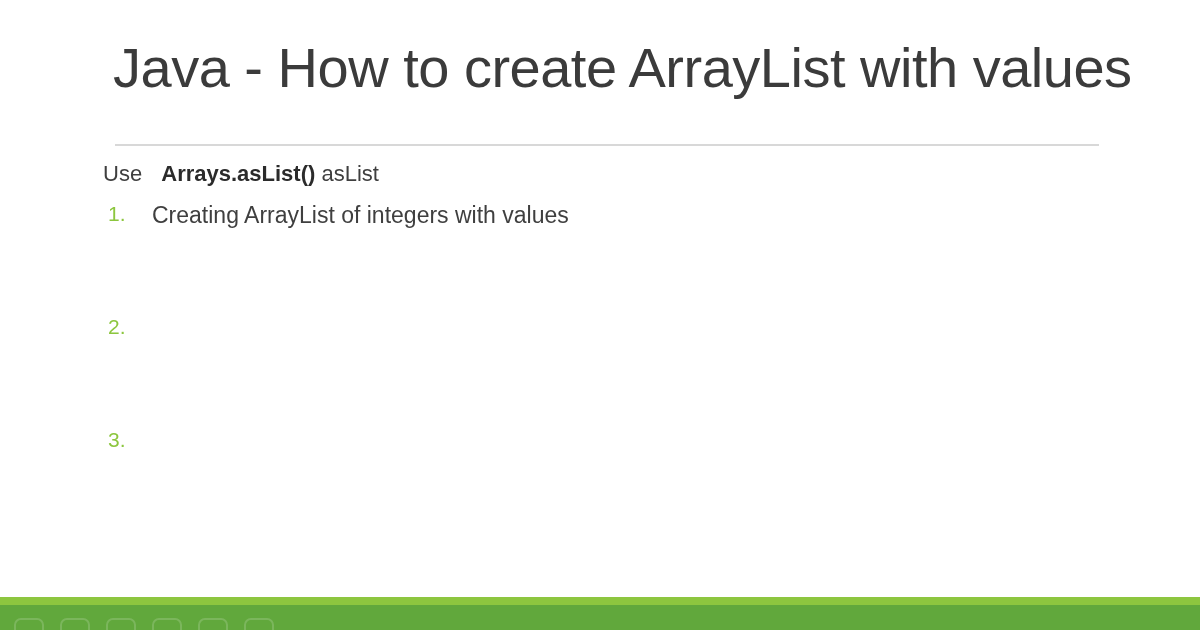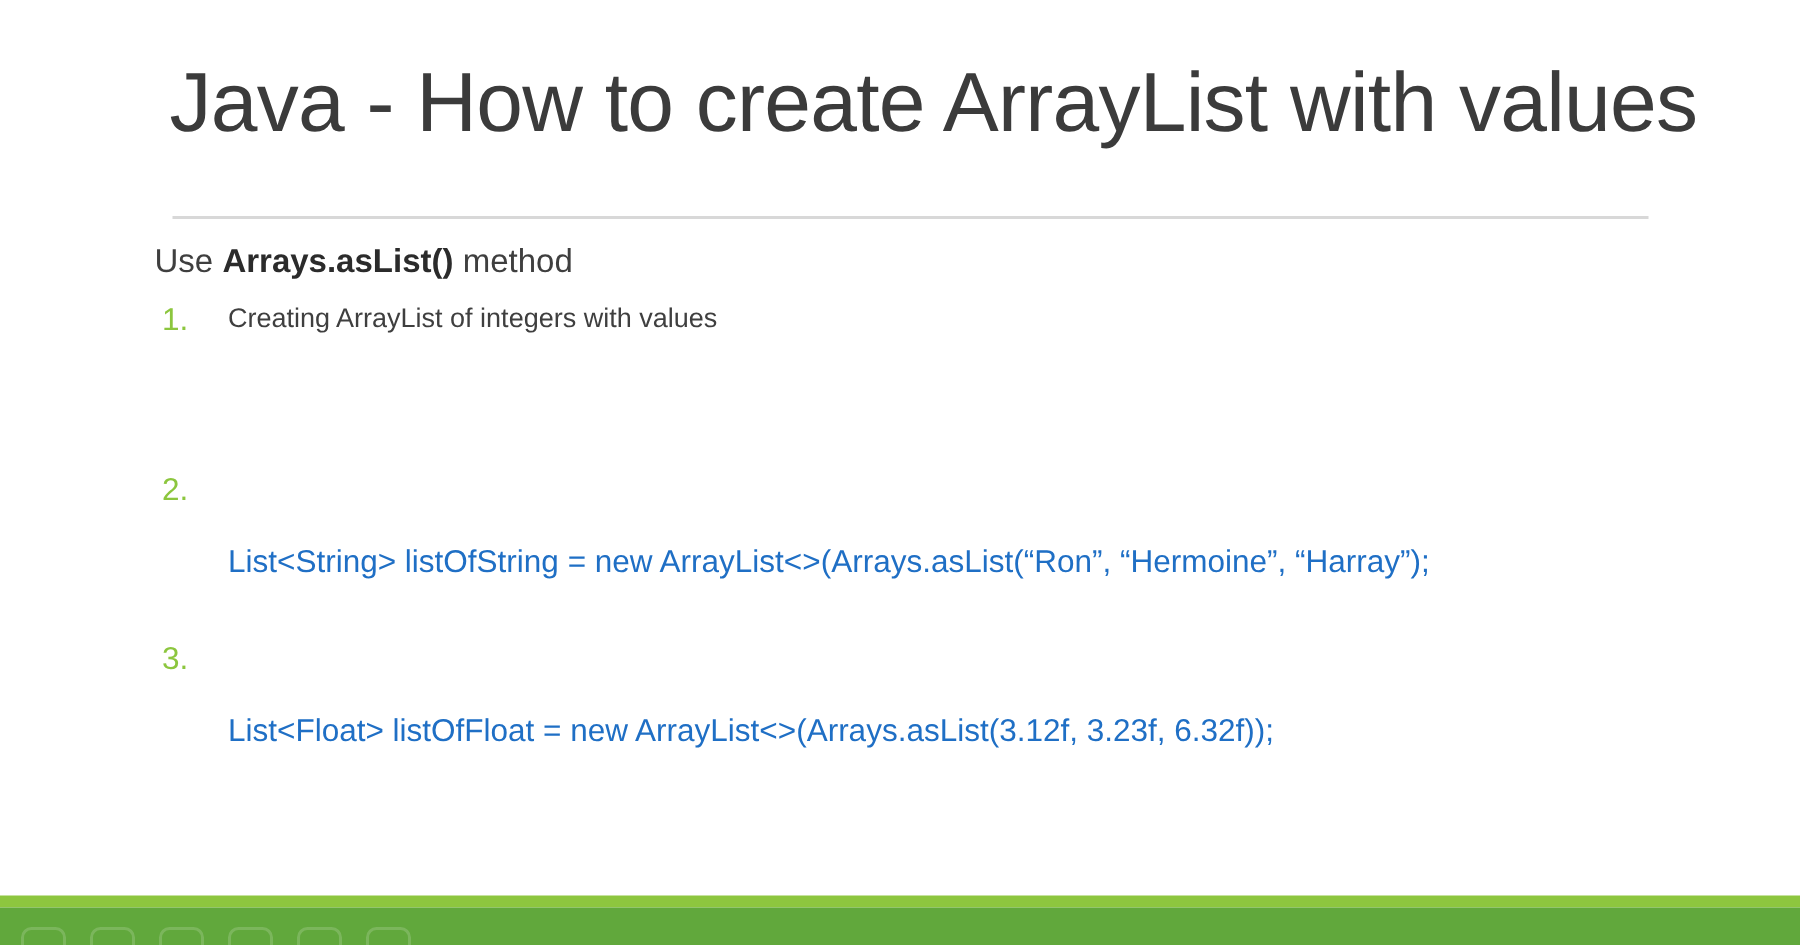--- a/index.html
+++ b/index.html
@@ -63,20 +63,21 @@
     left: 103px;
     top: 0;
     font-size: 22px;
     color: #3f3f3f;
     line-height: 1.3;
     white-space: nowrap;
   }
   .lead-line b {
     font-weight: 700;
     color: #2b2b2b;
+    margin-left: 13px;
   }
 
   .list {
     position: absolute;
     left: 0;
     top: 40px;
     width: 1200px;
   }
 
   .list-block {
@@ -96,21 +97,21 @@
     left: 108px;
     top: 0;
     font-size: 21px;
     color: #8cc63e;
     line-height: 1.35;
   }
   .item-text {
     position: absolute;
     left: 152px;
     top: 0;
-    font-size: 18px;
+    font-size: 23px;
     color: #3f3f3f;
     line-height: 1.35;
     white-space: nowrap;
   }
 
   .code-row {
     position: absolute;
     left: 152px;
     top: 48px;
     font-size: 21px;
@@ -158,43 +159,41 @@
 <div class="slide">
 
   <div class="title-area">
     <h1 class="slide-title">Java - How to create ArrayList with values</h1>
   </div>
 
   <div class="divider"></div>
 
   <div class="body-area">
 
-    <div class="lead-line"><span>Use </span><b>Arrays.asList()</b><span> method</span></div>
+    <div class="lead-line"><span>Use </span><b>Arrays.asList()</b><span> asList</span></div>
 
     <div class="list">
 
       <div class="list-block">
         <div class="item-row">
           <span class="item-num">1.</span>
           <span class="item-text">Creating ArrayList of integers with values</span>
         </div>
       </div>
 
       <div class="list-block">
         <div class="item-row">
           <span class="item-num">2.</span>
         </div>
-        <div class="code-row">List&lt;String&gt; listOfString = new ArrayList&lt;&gt;(Arrays.asList(“Ron”, “Hermoine”, “Harray”);</div>
       </div>
 
       <div class="list-block">
         <div class="item-row">
           <span class="item-num">3.</span>
         </div>
-        <div class="code-row">List&lt;Float&gt; listOfFloat = new ArrayList&lt;&gt;(Arrays.asList(3.12f, 3.23f, 6.32f));</div>
       </div>
 
     </div>
   </div>
 
   <div class="band-light"></div>
   <div class="band-dark">
     <div class="band-dots">
       <div class="band-dot"></div>
       <div class="band-dot"></div>

